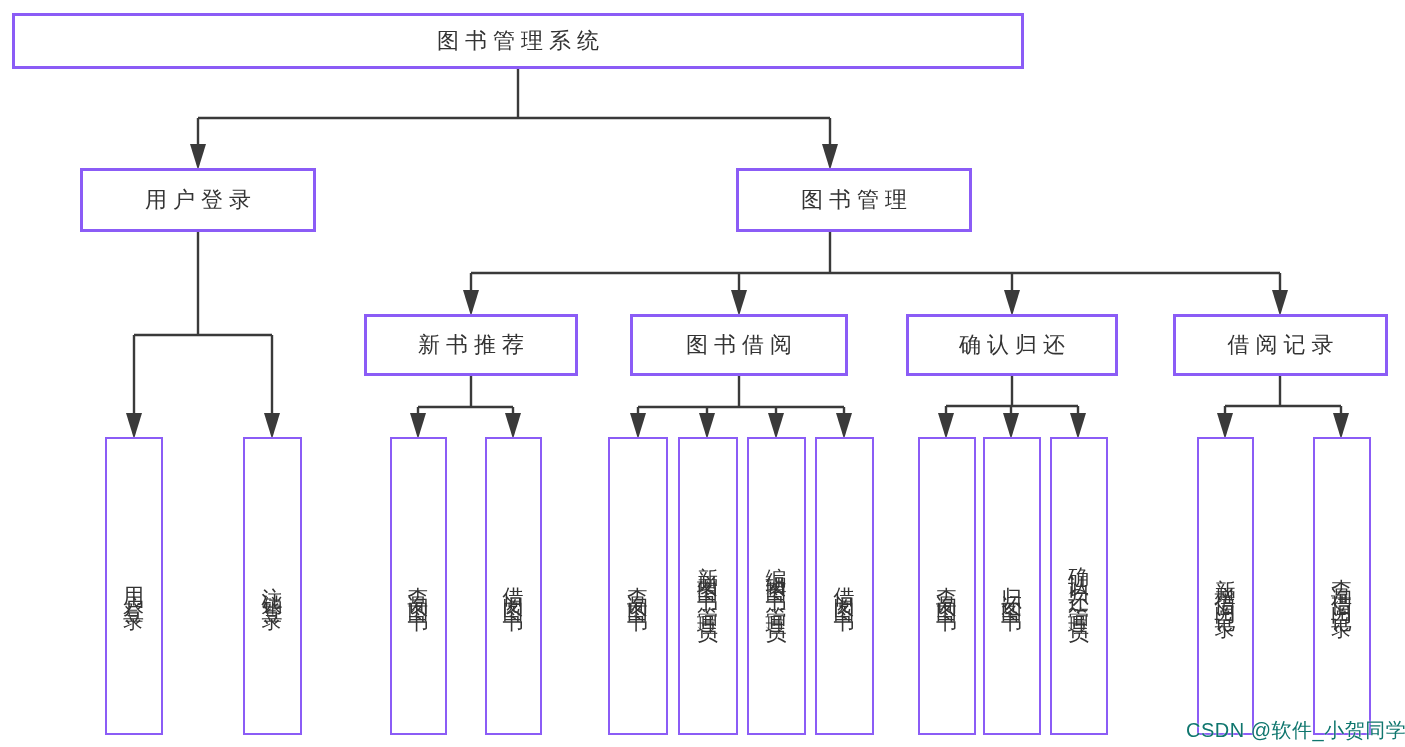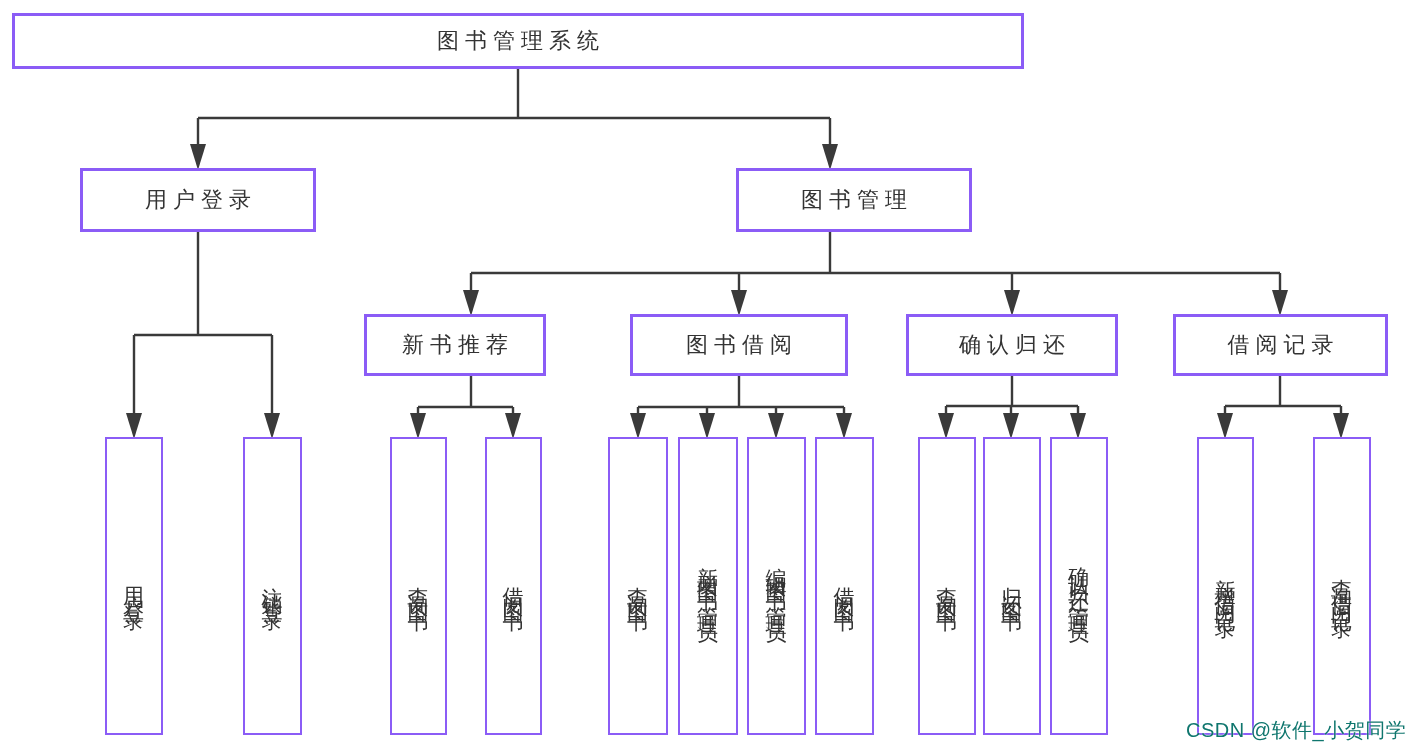--- a/index.html
+++ b/index.html
@@ -42,21 +42,21 @@
     text-orientation: mixed;
     font-size: 21px;
     letter-spacing: 8px;
     line-height: 1;
     color: #333333;
   }
   
   #n-root           { left: 12px;   top: 13px;  width: 1012px; height: 56px; }
   #n-user-login     { left: 80px;   top: 168px; width: 236px;  height: 64px; }
   #n-book-mgmt      { left: 712px;  top: 168px; width: 236px;  height: 64px; margin-left: 24px; }
-  #n-new-books      { left: 364px;  top: 314px; width: 182px;  height: 62px; }
+  #n-new-books      { left: 364px;  top: 314px; width: 214px;  height: 62px; }
   #n-book-borrow    { left: 630px;  top: 314px; width: 218px;  height: 62px; }
   #n-current-borrow { left: 906px;  top: 314px; width: 212px;  height: 62px; }
   #n-borrow-records { left: 1173px; top: 314px; width: 215px;  height: 62px; }
   #n-a1 { left: 105px;  width: 58px; }
   #n-a2 { left: 243px;  width: 59px; }
   #n-b1 { left: 390px;  width: 57px; }
   #n-b2 { left: 485px;  width: 57px; }
   #n-c1 { left: 608px;  width: 60px; }
   #n-c2 { left: 678px;  width: 60px; }
   #n-c3 { left: 747px;  width: 59px; }

